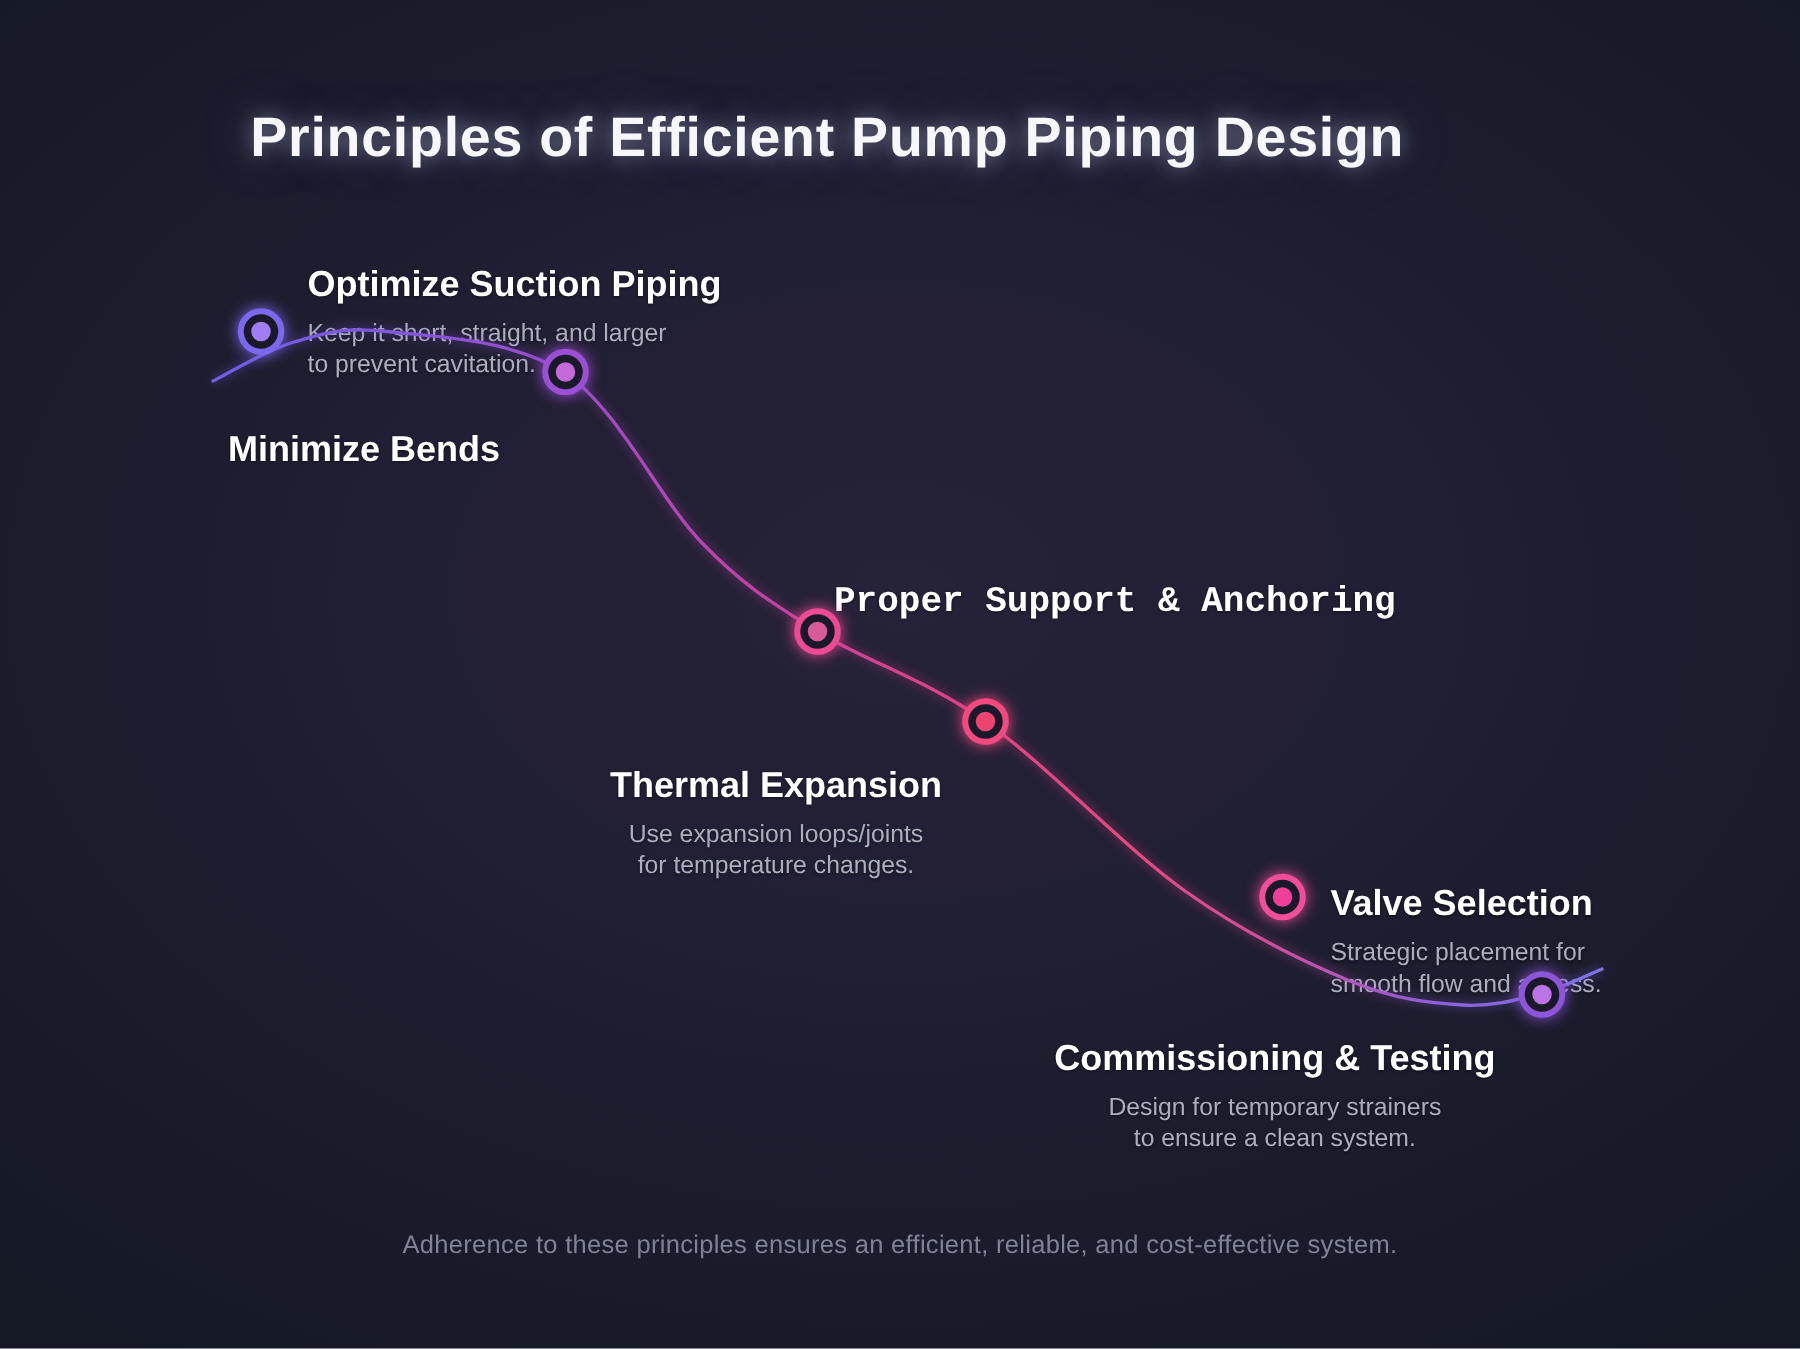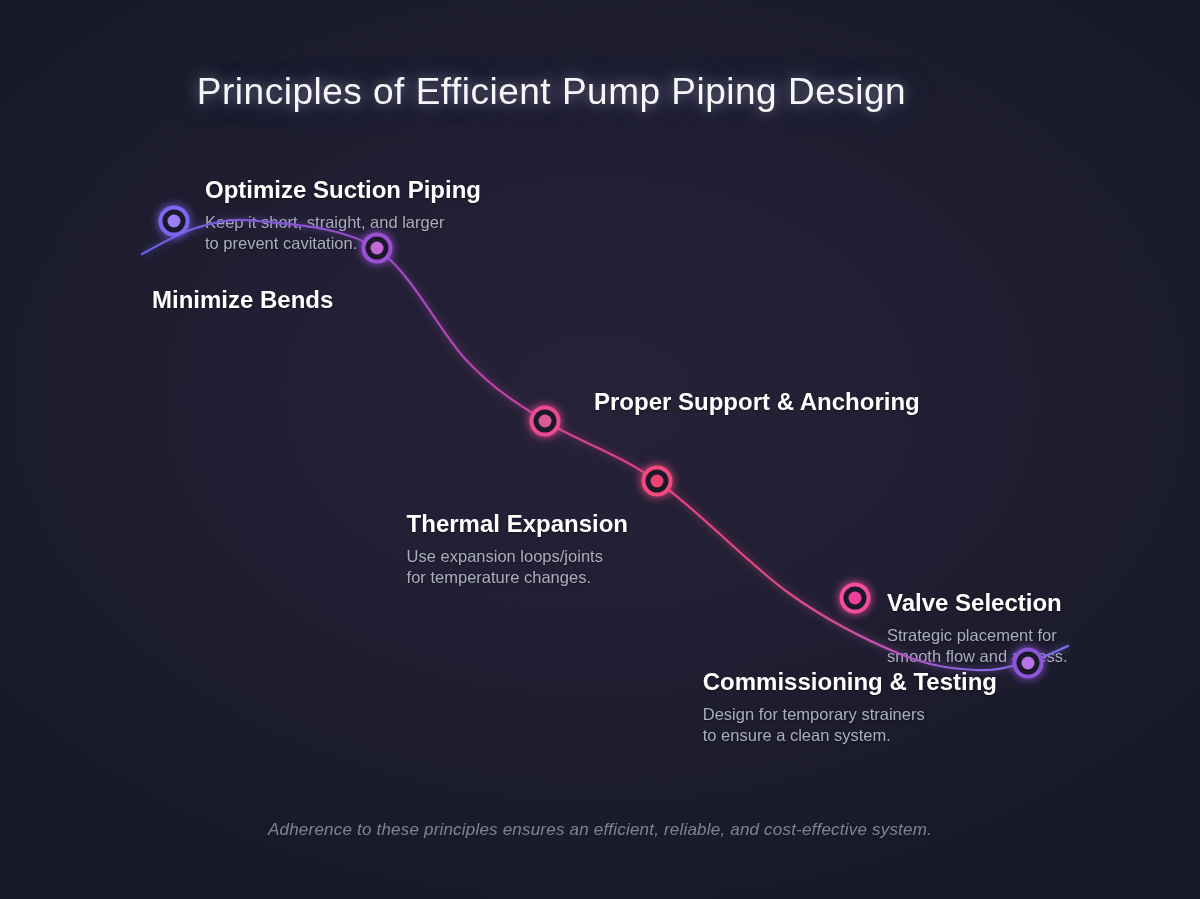--- a/index.html
+++ b/index.html
@@ -8,43 +8,43 @@
     font-family:"Liberation Sans","DejaVu Sans",sans-serif;
     background:
       radial-gradient(ellipse 900px 620px at 50% 44%, #262238 0%, #211f33 40%, #1a1b2b 70%, #151926 100%);
   }
   .layer{position:absolute;left:0;top:0;width:1200px;height:899px;}
   .text-layer{z-index:1;}
   #flow-svg{z-index:2;pointer-events:none;}
 
   .main-title{
     position:absolute;top:46px;left:0;width:1103px;text-align:center;
-    font-size:37px;font-weight:400;letter-spacing:.5px;color:#f7f7fb;
+    font-size:37px;font-weight:700;letter-spacing:.5px;color:#f7f7fb;
     text-shadow:0 0 14px rgba(230,233,255,.45), 0 0 38px rgba(150,160,255,.28);
   }
   .step{position:absolute;}
   .step-title{
     margin:0;font-size:24px;font-weight:bold;color:#ffffff;line-height:1.2;
     text-shadow:0 1px 2px rgba(0,0,0,.45);
   }
   .step-desc{
     margin:7px 0 0 0;font-size:16.5px;color:#abaebc;line-height:1.28;
     white-space:pre-line;text-shadow:0 1px 2px rgba(0,0,0,.4);
   }
-  .align-right{text-align:left;}
+  .align-right{text-align:center;}
   .step-1{left:205px;top:176px;}
   .step-2{left:152px;top:286px;text-align:right;}
-  .step-3{left:594px;top:388px;}
+  .step-3{left:556px;top:388px;font-family:Liberation Mono, monospace;}
   .step-4{right:572px;top:510px;}
   .step-5{left:887px;top:589px;}
-  .step-6{right:203px;top:668px;}
+  .step-6{right:203px;top:692px;}
 
   .footer-note{
     position:absolute;top:820px;left:0;width:1200px;text-align:center;
-    font-size:17px;color:#7e8496;letter-spacing:.2px;font-style:italic;
+    font-size:17px;color:#7e8496;letter-spacing:.2px;
   }
 </style>
 </head>
 <body>
 
 <div class="layer text-layer">
 
   <h1 class="main-title">Principles of Efficient Pump Piping Design</h1>
 
   <div class="step step-1">

